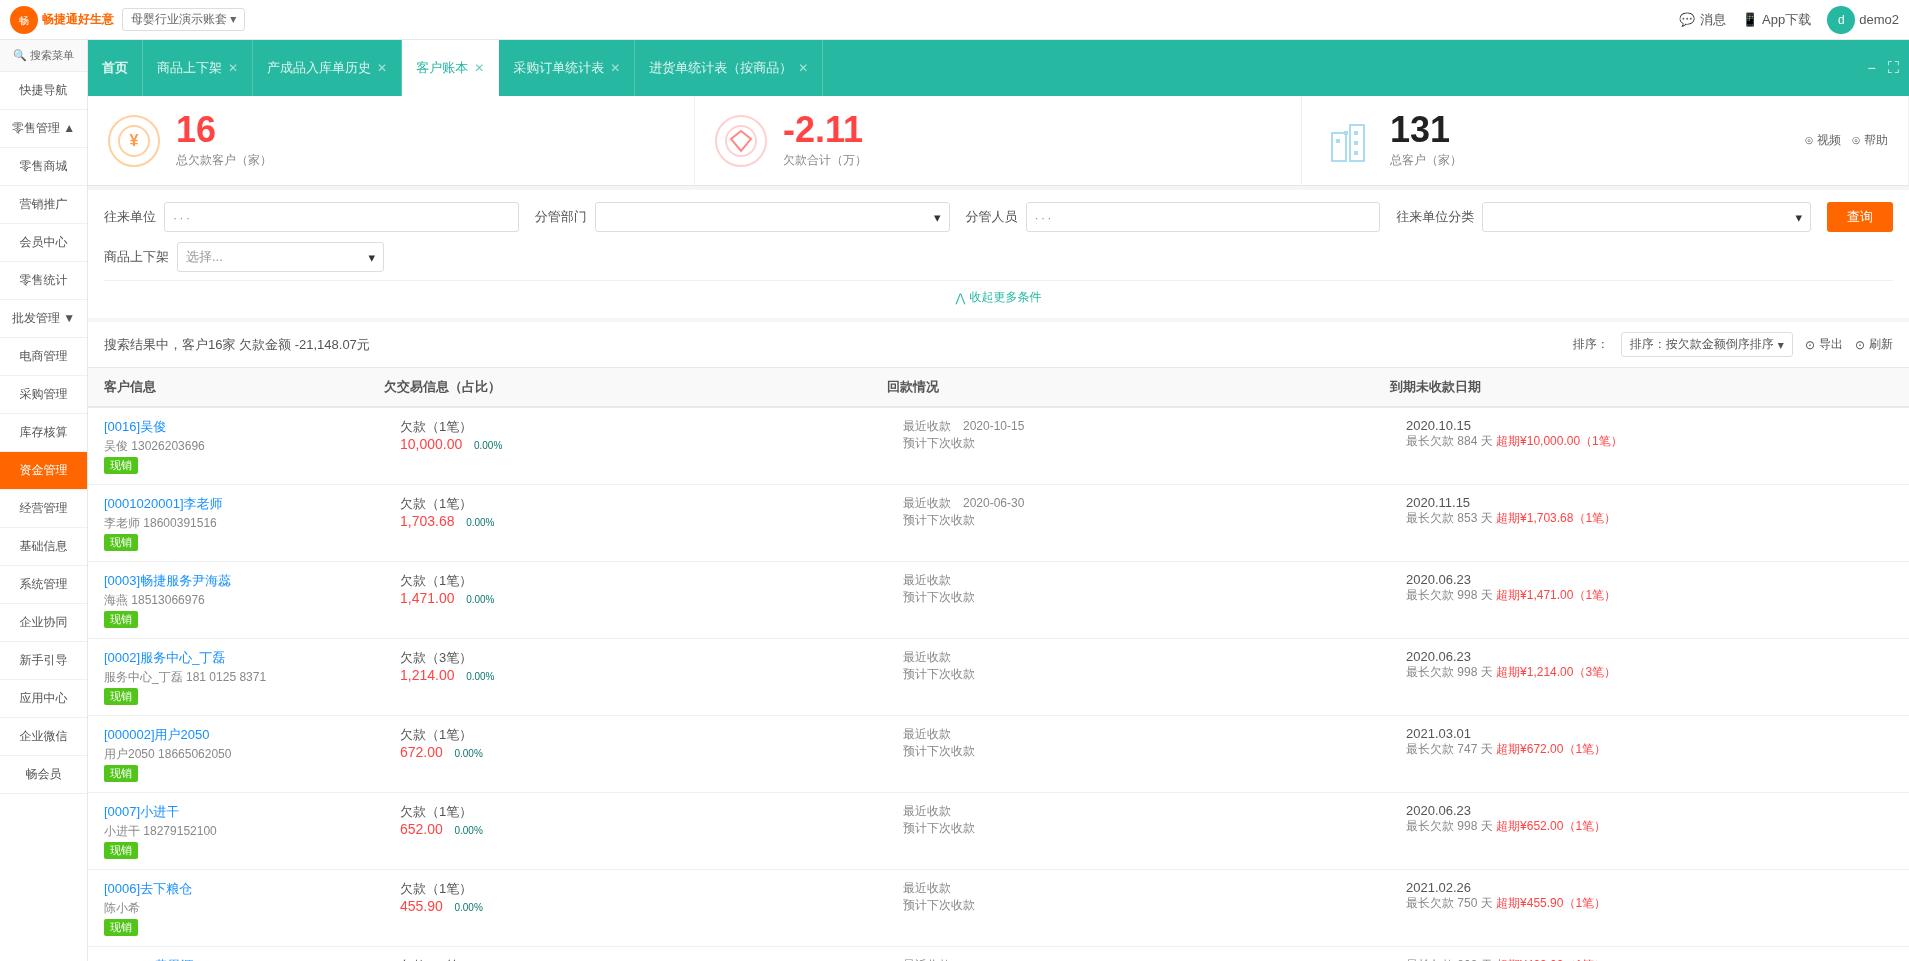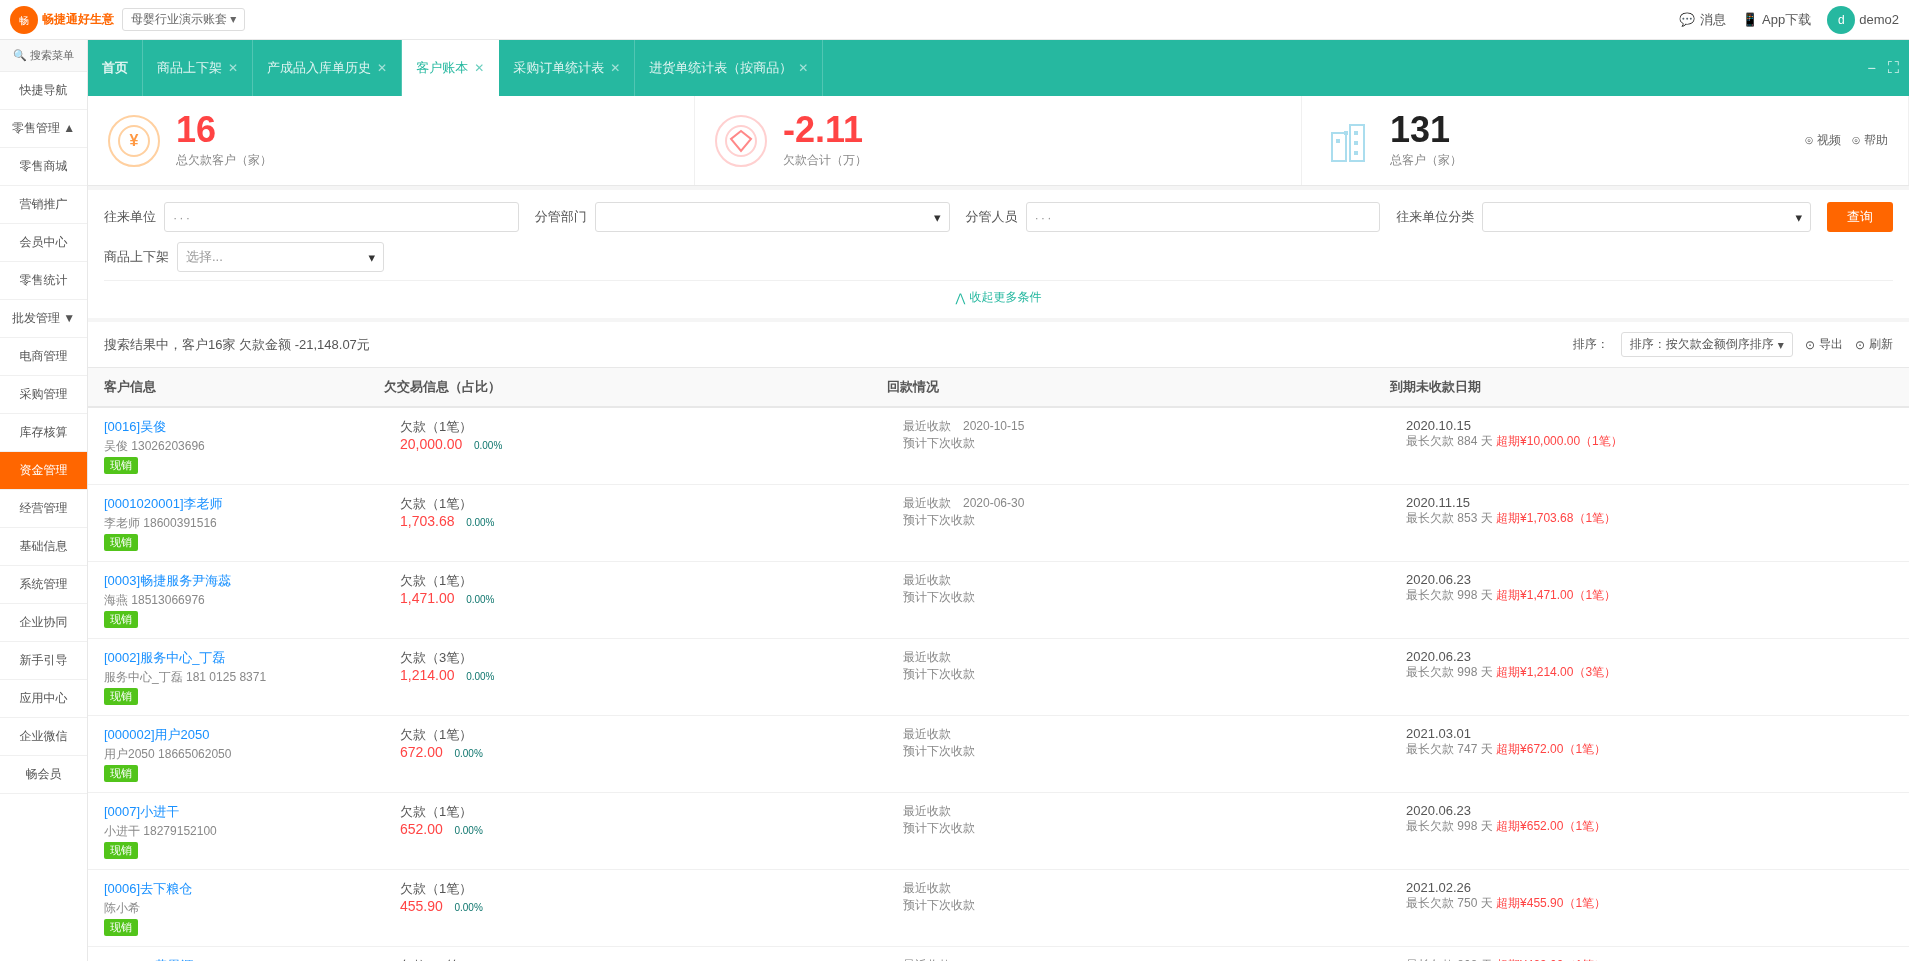--- a/index.html
+++ b/index.html
@@ -365,21 +365,21 @@
           <div id="table-body">
               <div class="table-row">
     <div class="col-customer">
       <div class="customer-id-name">[0016]吴俊</div>
       <div class="customer-sub">吴俊  13026203696</div>
       <span class="tag-xian">现销</span>
     </div>
     <div class="col-debt">
       <div class="debt-count">欠款（1笔）</div>
       <div>
-        <span class="debt-amount">20,000.00</span>
+        <span class="debt-amount">10,000.00</span>
         <span class="debt-percent">0.00%</span>
       </div>
     </div>
     <div class="col-recover">
       <div class="recover-latest">最近收款　2020-10-15</div>
       <div class="recover-next">预计下次收款</div>
     </div>
     <div class="col-date">
       <div class="date-val">2020.10.15</div>
       <div class="overdue-days">最长欠款 884 天 <span class="overdue-text">超期¥10,000.00（1笔）</span></div>

